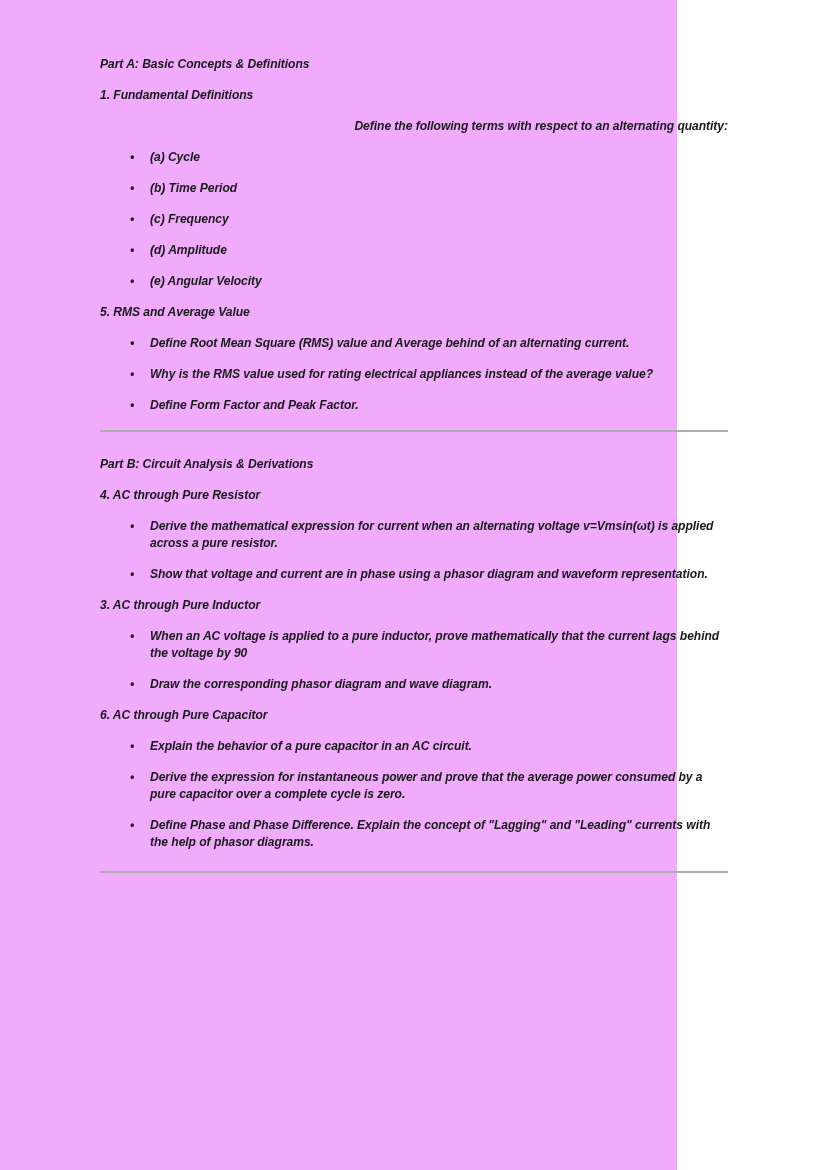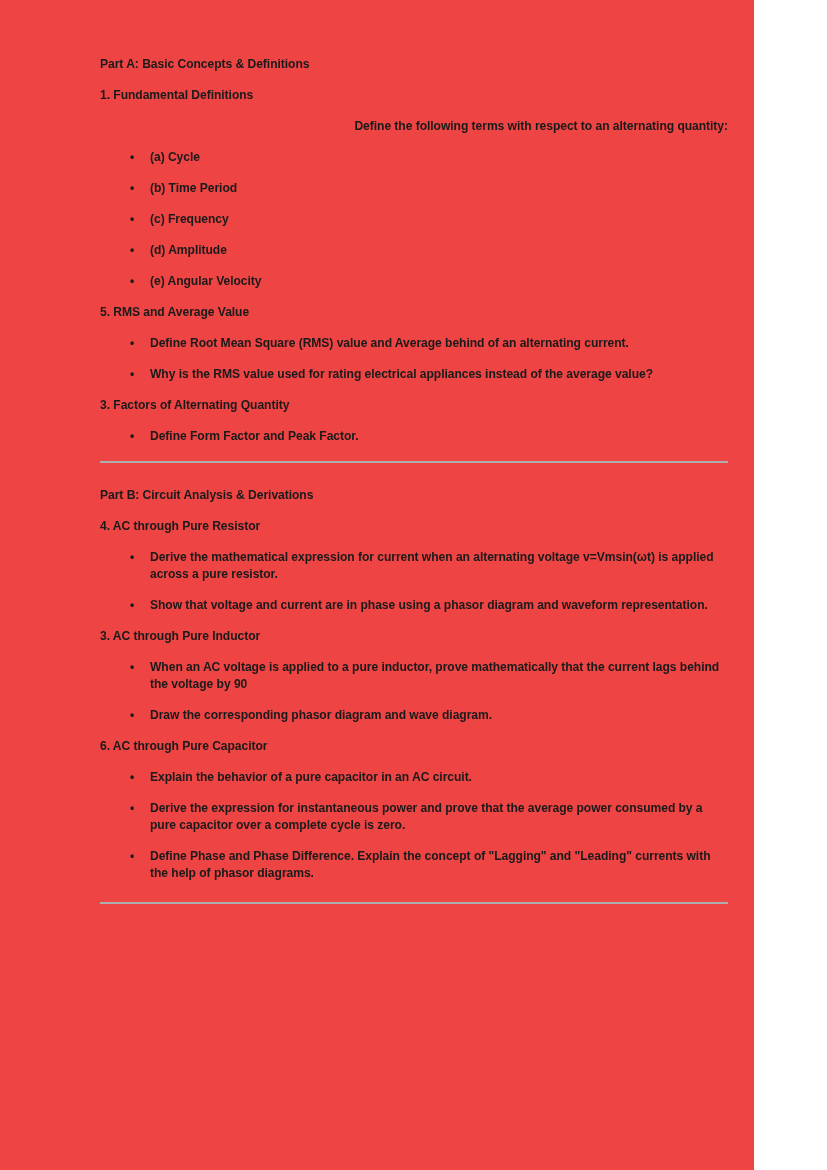--- a/index.html
+++ b/index.html
@@ -12,25 +12,26 @@
     height: 1170px;
     font-family: "Liberation Sans", sans-serif;
     color: #1a1a1a;
     overflow: hidden;
     position: relative;
   }
   .page {
     position: absolute;
     left: 0;
     top: 0;
-    width: 754px;
+    width: 677px;
     height: 1170px;
-    background: #ef4444;
+    background: #f0abfc;
     box-sizing: border-box;
     padding: 56px 100px 0 100px;
+    font-style: italic;
   }
   .doc-body {
     width: 628px;
   }
 
   
   .para {
     font-size: 12.1px;
     font-weight: bold;
     line-height: 17px;
@@ -138,21 +139,20 @@
         <li>
           <span class="bullet-dot">•</span>
           <span>Define Root Mean Square (RMS) value and Average behind of an alternating current.</span>
         </li>
         <li>
           <span class="bullet-dot">•</span>
           <span>Why is the RMS value used for rating electrical appliances instead of the average value?</span>
         </li>
       </ul>
 
-      <p class="para section-heading">3. Factors of Alternating Quantity</p>
 
       <ul class="bullets">
         <li>
           <span class="bullet-dot">•</span>
           <span>Define Form Factor and Peak Factor.</span>
         </li>
       </ul>
     </div>
 
     <hr class="rule">

